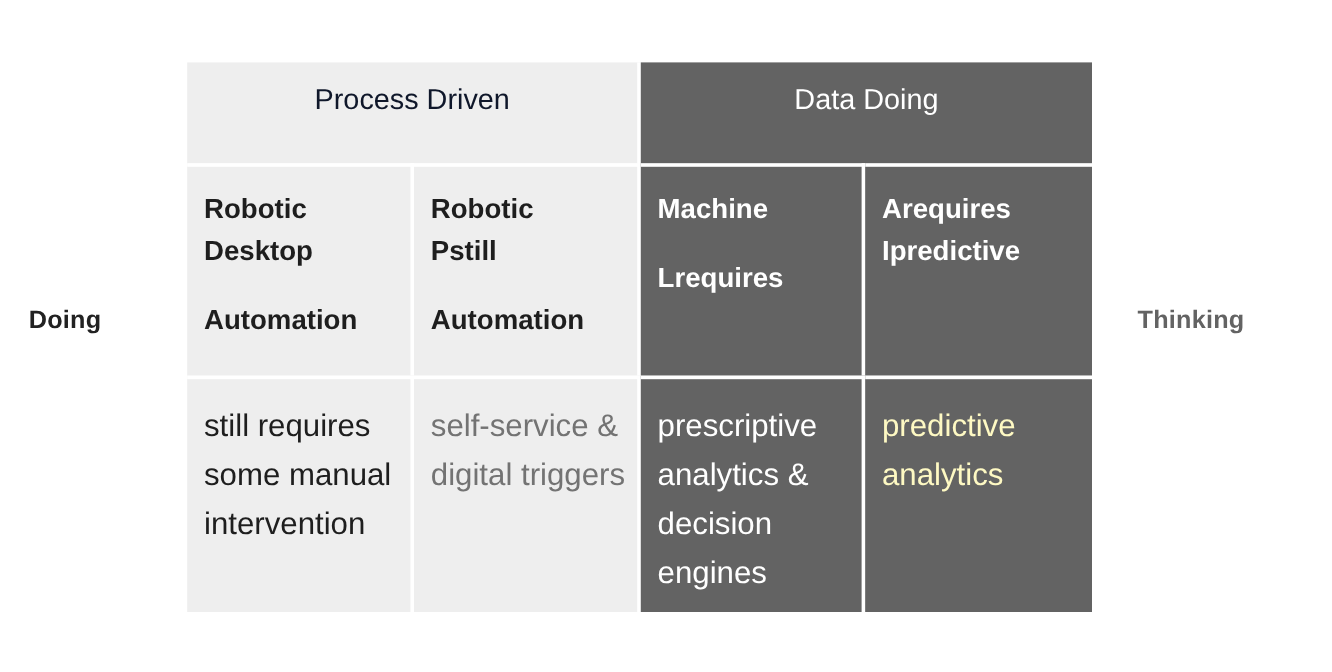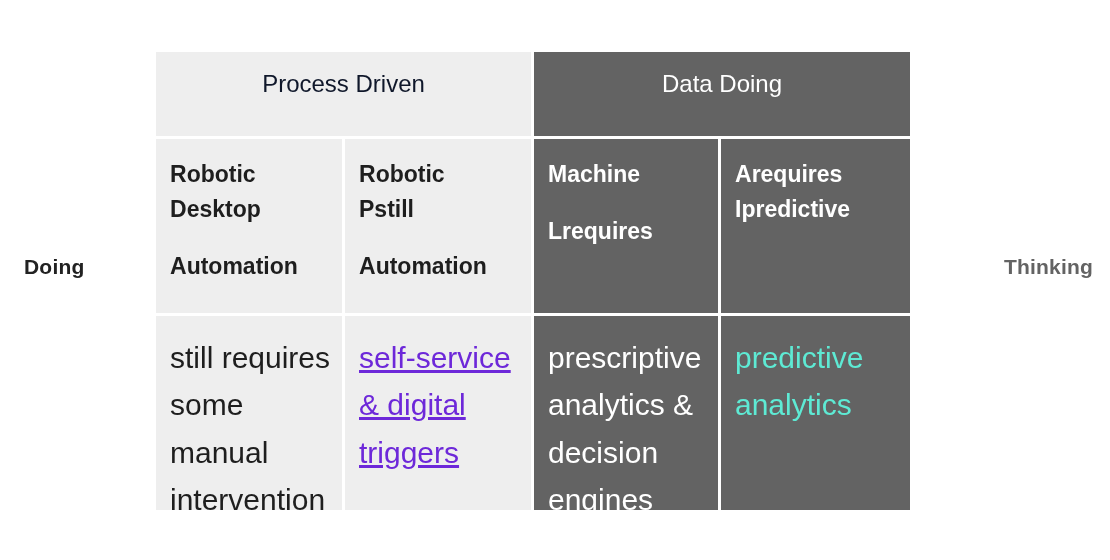--- a/index.html
+++ b/index.html
@@ -27,21 +27,21 @@
     font-weight: bold;
     letter-spacing: 0.2px;
     white-space: nowrap;
   }
   .axis-label.left {
     left: 24px;
     top: 255px;
     color: #222222;
   }
   .axis-label.right {
-    left: 1004px;
+    left: 948px;
     top: 255px;
     color: #636363;
   }
 
   
   .matrix {
     position: absolute;
     left: 156px;
     top: 52px;
     width: 754px;
@@ -97,21 +97,21 @@
   }
   .term .lead {
     font-weight: 900;
   }
   .term .gap {
     display: block;
     height: 22px;
   }
 
   .desc {
-    font-size: 30px;
+    font-size: 26px;
     font-weight: normal;
     line-height: 1.58;
   }
 </style>
 </head>
 <body>
 
 <div class="canvas">
 
   <div class="axis-label left" style="color: rgb(34, 34, 34);">Doing</div>
@@ -158,26 +158,26 @@
       <div class="term">
           <div><span class="lead">A</span><span>requires</span></div>
           <div><span class="lead">I</span><span>predictive</span></div>
         </div>
     </div>
 
     <div class="cell light body-cell sep-top sep-right" style="background: rgb(238, 238, 238); color: rgb(30, 30, 30); border-right-color: rgb(255, 255, 255); border-top-color: rgb(255, 255, 255);">
       <div class="desc">still requires some manual intervention</div>
     </div>
 
-    <div class="cell light body-cell sep-top sep-right" style="background: rgb(238, 238, 238); color: #6d28d9; border-right-color: rgb(255, 255, 255); border-top-color: rgb(255, 255, 255); text-decoration: underline;">
+    <div class="cell light body-cell sep-top sep-right" style="background: rgb(238, 238, 238); color: #737373; border-right-color: rgb(255, 255, 255); border-top-color: rgb(255, 255, 255);">
       <div class="desc">self-service &amp; digital triggers</div>
     </div>
 
     <div class="cell dark body-cell sep-top sep-right" style="background: rgb(99, 99, 99); color: rgb(255, 255, 255); border-right-color: rgb(255, 255, 255); border-top-color: rgb(255, 255, 255);">
       <div class="desc">prescriptive analytics &amp; decision engines</div>
     </div>
 
-    <div class="cell dark body-cell sep-top" style="background: rgb(99, 99, 99); color: #5eead4; border-top-color: rgb(255, 255, 255);">
+    <div class="cell dark body-cell sep-top" style="background: rgb(99, 99, 99); color: #fef9c3; border-top-color: rgb(255, 255, 255);">
       <div class="desc">predictive analytics</div>
     </div>
 
   </div>
 </div>
 
 </body></html>

